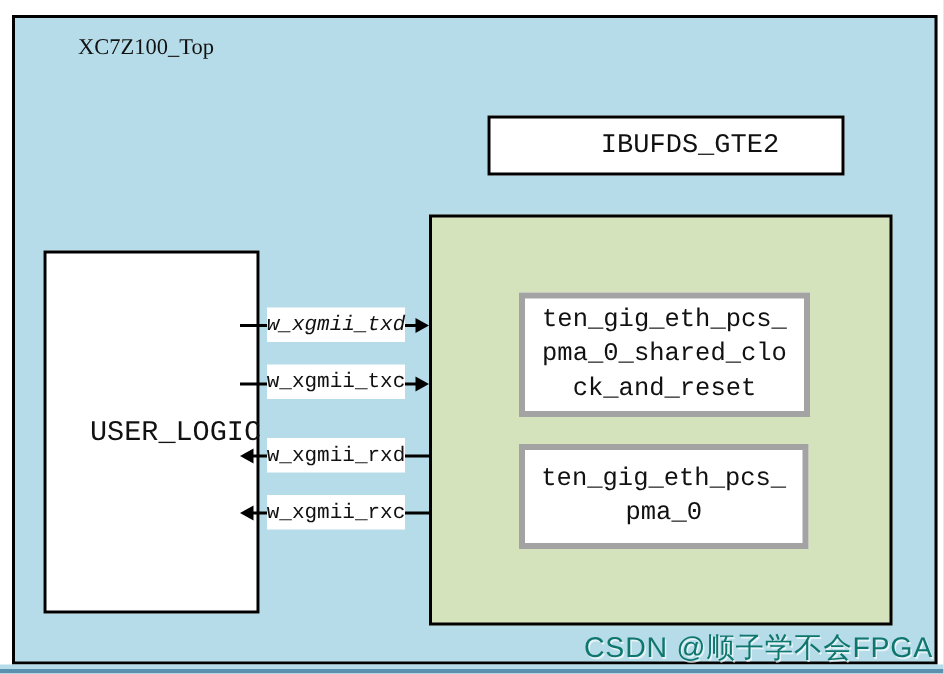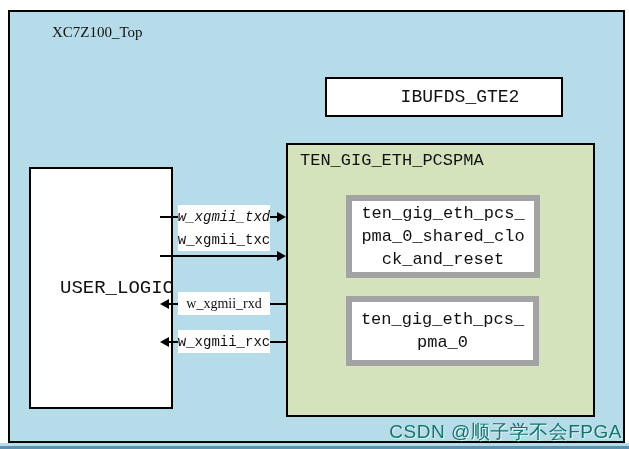--- a/index.html
+++ b/index.html
@@ -22,21 +22,21 @@
     text-align:center;color:#111;padding-left:32px;
   }
   .user-logic{left:29px;top:167px;width:144px;height:242px;font-size:19px;text-align:center;}
   .ibufds{left:325px;top:77px;width:238px;height:40px;font-size:18px;}
   .pcspma{
     left:286px;top:143px;width:309px;height:274px;
     background:#d5e3bd;border:2px solid #000;
   }
   .pcspma-title{left:12px;top:6px;font-size:17px;color:#111;white-space:nowrap;}
   .sub-block{
-    background:#ffffff;border:6px solid #a3a3a3;
+    background:#ffffff;border:4px solid #a3a3a3;
     display:flex;align-items:center;justify-content:center;
     text-align:center;font-size:17px;line-height:23px;color:#111;
     white-space:pre-line;
   }
   .shared-clock{left:58px;top:50px;width:194px;height:83px;}
   .pma0{left:58px;top:151px;width:193px;height:70px;}
   .wire{height:2px;background:#000;}
   .arrow-right{
     width:0;height:0;
     border-top:5px solid transparent;border-bottom:5px solid transparent;
@@ -70,21 +70,20 @@
 
 <div class="abs block user-logic">
   <span>USER_LOGIC</span>
 </div>
 
 <div class="abs block ibufds">
   <span>IBUFDS_GTE2</span>
 </div>
 
 <div class="abs pcspma">
-  <div class="abs pcspma-title">TEN_GIG_ETH_PCSPMA</div>
 
   <div class="abs sub-block shared-clock">
     <span>ten_gig_eth_pcs_
 pma_0_shared_clo
 ck_and_reset</span>
   </div>
 
   <div class="abs sub-block pma0">
     <span>ten_gig_eth_pcs_
 pma_0</span>
@@ -97,20 +96,20 @@
 <div class="abs wire" style="left:160px;top:255px;width:118px;"></div>
 <div class="abs arrow-right" style="left:277px;top:251px;"></div>
 
 <div class="abs wire" style="left:168px;top:303px;width:118px;"></div>
 <div class="abs arrow-left" style="left:160px;top:299px;"></div>
 
 <div class="abs wire" style="left:168px;top:341px;width:118px;"></div>
 <div class="abs arrow-left" style="left:160px;top:337px;"></div>
 
 <div class="abs signal-label" style="top:205px;font-style:italic;">w_xgmii_txd</div>
-<div class="abs signal-label" style="top:228px;">w_xgmii_txc</div>
-<div class="abs signal-label" style="top:292px;font-family:Liberation Serif, serif;">w_xgmii_rxd</div>
+<div class="abs signal-label" style="top:243px;">w_xgmii_txc</div>
+<div class="abs signal-label" style="top:292px;">w_xgmii_rxd</div>
 <div class="abs signal-label" style="top:330px;">w_xgmii_rxc</div>
 
 <div class="abs watermark">CSDN @顺子学不会FPGA</div>
 
 <div class="abs strip-light"></div>
 <div class="abs strip-dark"></div>
 
 </body></html>

